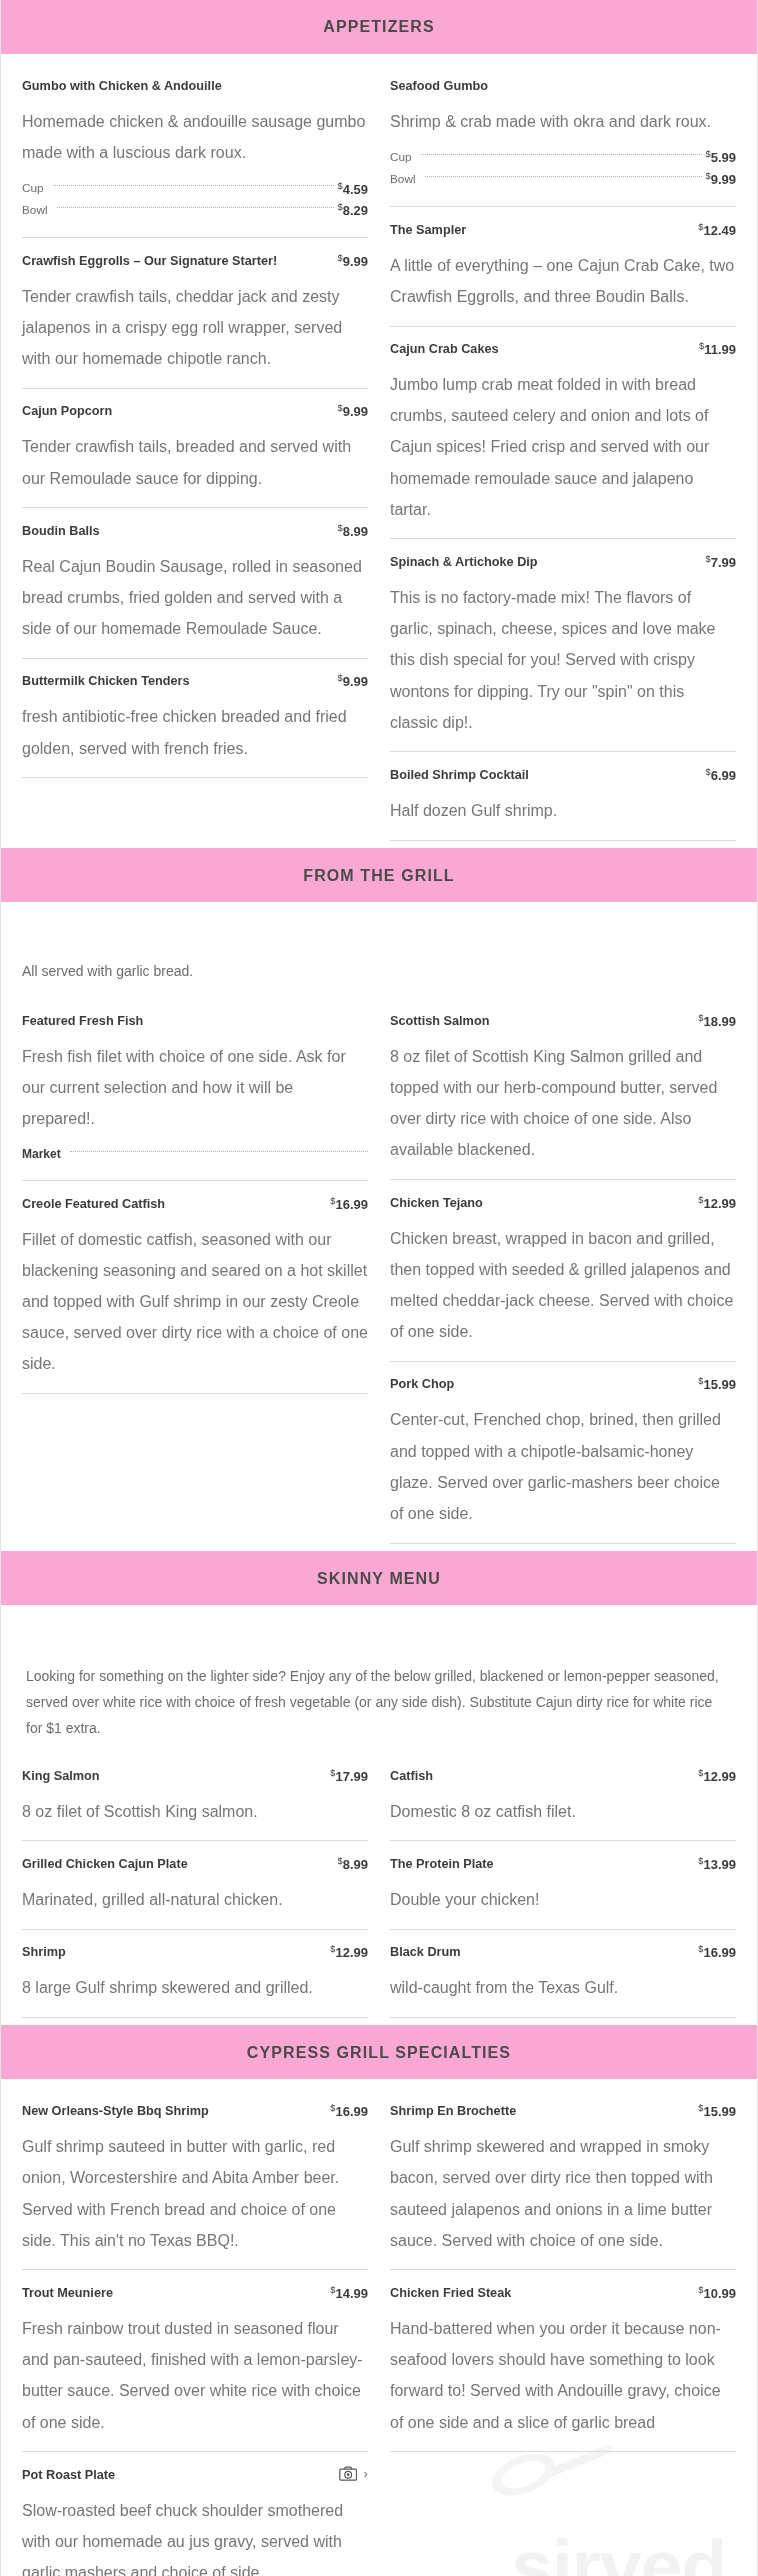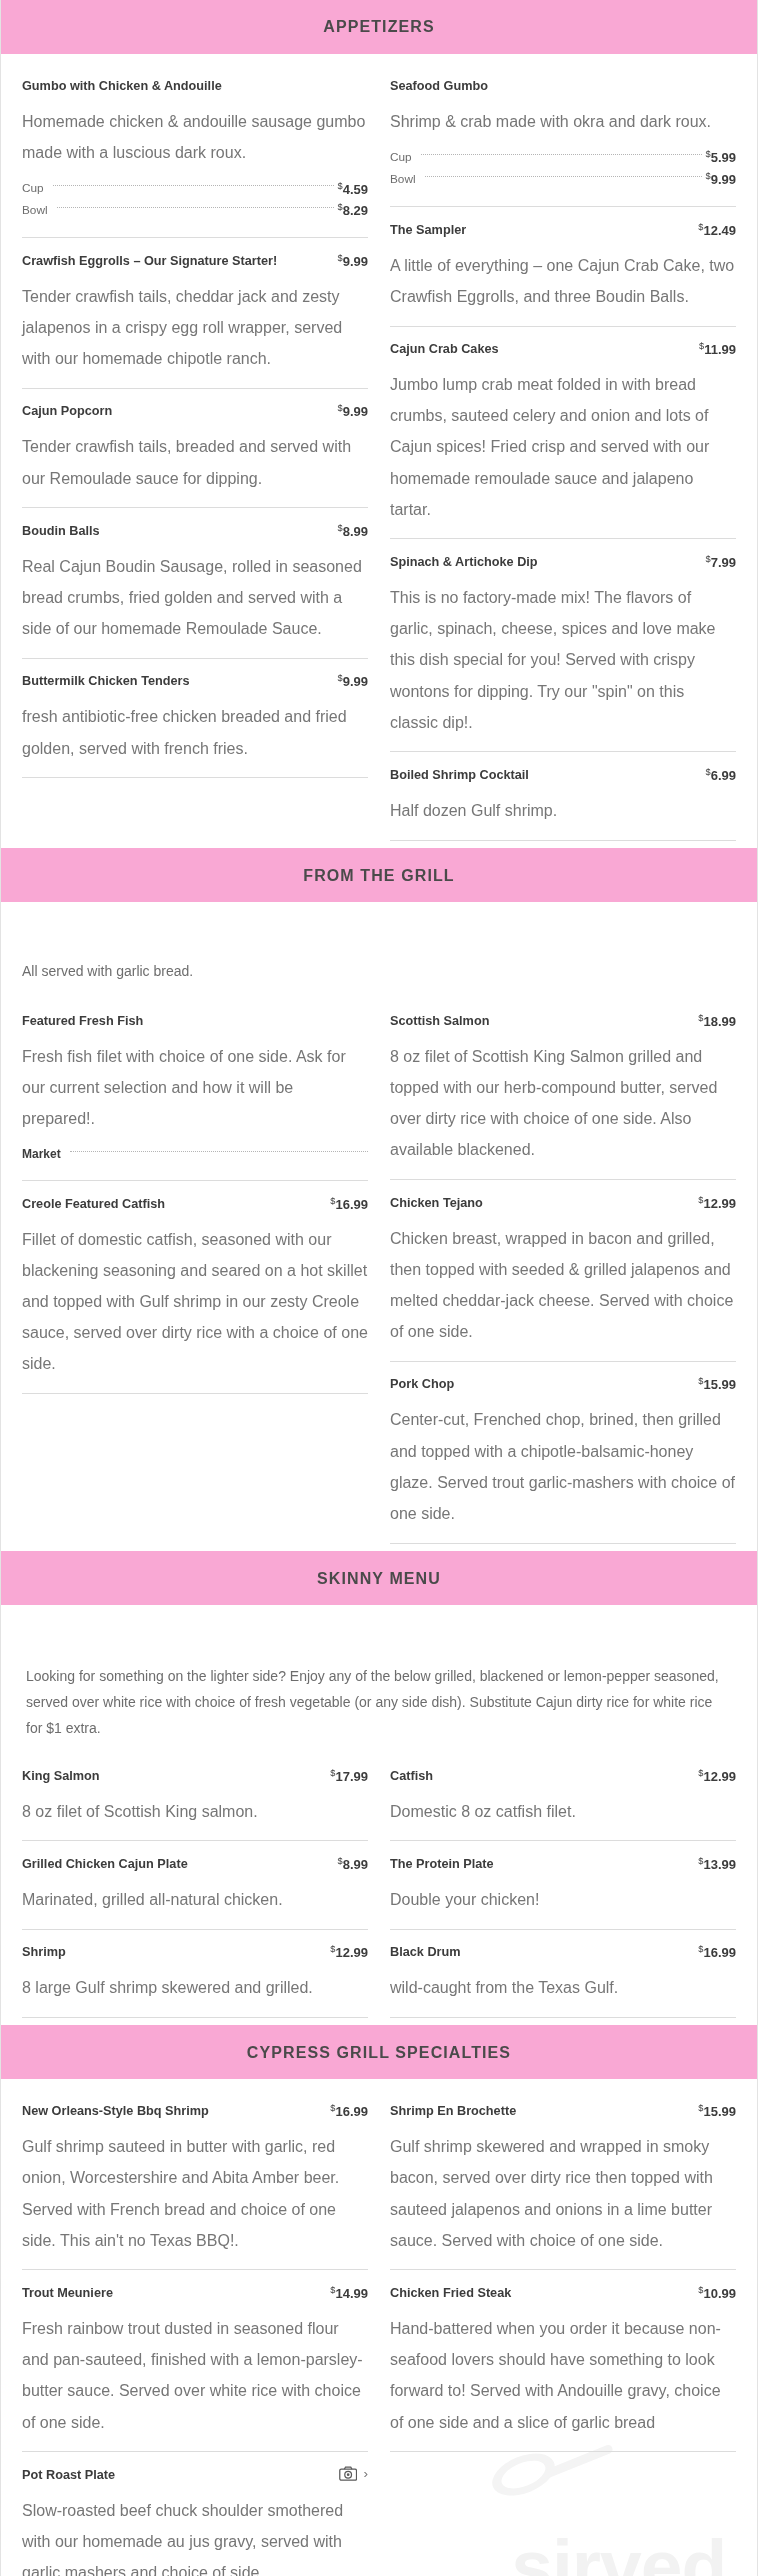--- a/index.html
+++ b/index.html
@@ -308,21 +308,21 @@
               <div class="item-name">Chicken Tejano</div>
               <div class="item-price"><span class="cur">$</span>12.99</div>
             </div>
             <div class="item-desc">Chicken breast, wrapped in bacon and grilled, then topped with seeded &amp; grilled jalapenos and melted cheddar-jack cheese. Served with choice of one side.</div>
           </div>
           <div class="item">
             <div class="item-head">
               <div class="item-name">Pork Chop</div>
               <div class="item-price"><span class="cur">$</span>15.99</div>
             </div>
-            <div class="item-desc">Center-cut, Frenched chop, brined, then grilled and topped with a chipotle-balsamic-honey glaze. Served trout garlic-mashers with choice of one side.</div>
+            <div class="item-desc">Center-cut, Frenched chop, brined, then grilled and topped with a chipotle-balsamic-honey glaze. Served over garlic-mashers beer choice of one side.</div>
           </div>
         </div>
       </div>
       <div class="section-header">SKINNY MENU</div>
       <div class="section-note wide">Looking for something on the lighter side? Enjoy any of the below grilled, blackened or lemon-pepper seasoned, served over white rice with choice of fresh vegetable (or any side dish). Substitute Cajun dirty rice for white rice for $1 extra.</div>
       <div class="cols relative">
         <div class="col">
           <div class="item">
             <div class="item-head">
               <div class="item-name">King Salmon</div>

